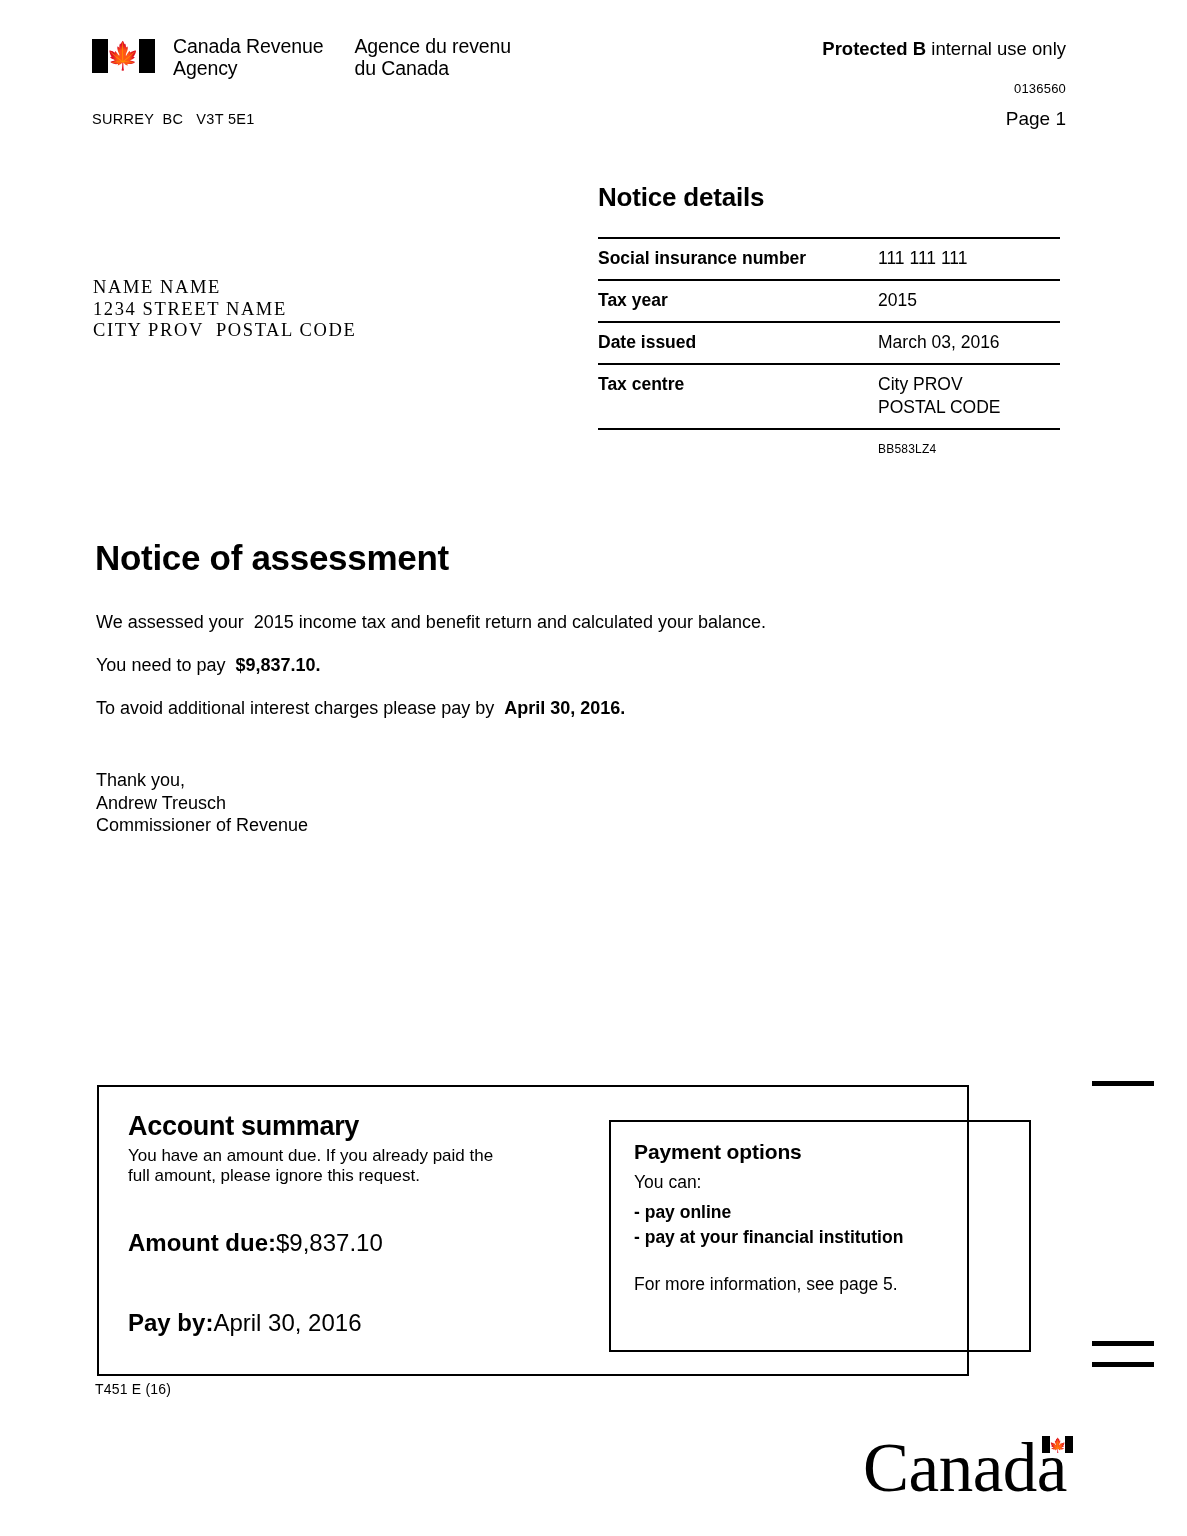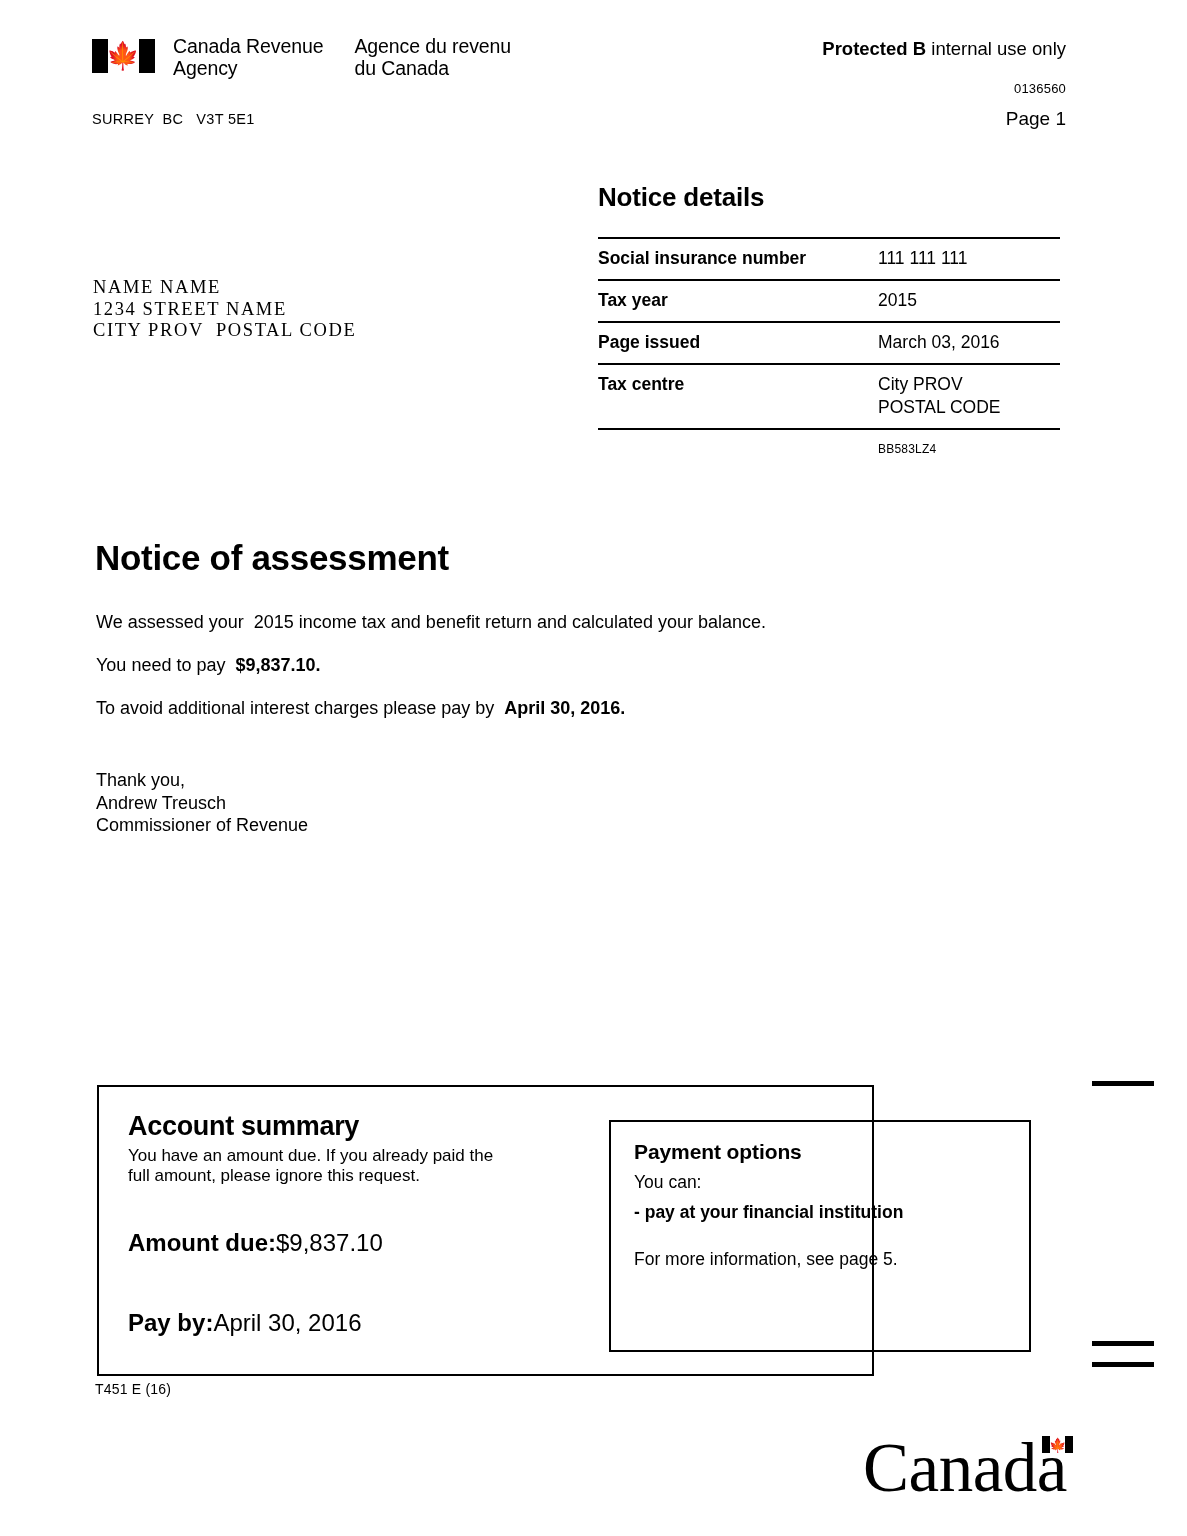--- a/index.html
+++ b/index.html
@@ -182,21 +182,21 @@
   .signoff .role {
     font-size: 18px;
     line-height: 22px;
   }
 
   
   .summary-box {
     position: absolute;
     left: 97px;
     top: 1085px;
-    width: 777px;
+    width: 872px;
     height: 291px;
     border: 2.5px solid #000;
     box-sizing: border-box;
   }
   .summary-left {
     position: absolute;
     left: 29px;
     top: 24px;
     width: 470px;
   }
@@ -351,21 +351,21 @@
       <tbody>
         <tr>
           <td class="label">Social insurance number</td>
           <td class="value">111 111 111</td>
         </tr>
         <tr>
           <td class="label">Tax year</td>
           <td class="value">2015</td>
         </tr>
         <tr>
-          <td class="label">Page issued</td>
+          <td class="label">Date issued</td>
           <td class="value">March 03, 2016</td>
         </tr>
         <tr class="last">
           <td class="label">Tax centre</td>
           <td class="value">City PROV
 POSTAL CODE</td>
         </tr>
       </tbody>
     </table>
     <div class="nd-ref">BB583LZ4</div>
@@ -397,20 +397,21 @@
       <div class="summary-row row-payby">
         <span class="k">Pay by:</span>
         <span class="v">April 30, 2016</span>
       </div>
     </div>
 
     <div class="payment-box" style="left:510px; top:33px; position:absolute;">
       <div class="payment-inner">
         <div class="payment-title">Payment options</div>
         <div class="payment-lead">You can:</div>
+        <div class="payment-opt">- pay online</div>
         <div class="payment-opt">- pay at your financial institution</div>
         <div class="payment-more">For more information, see page  5.</div>
       </div>
     </div>
   </div>
 
   <div class="form-id">T451 E (16)</div>
 
   <div class="canada-wordmark">
     <span class="cw-text">Canada</span><span class="cw-flag">

